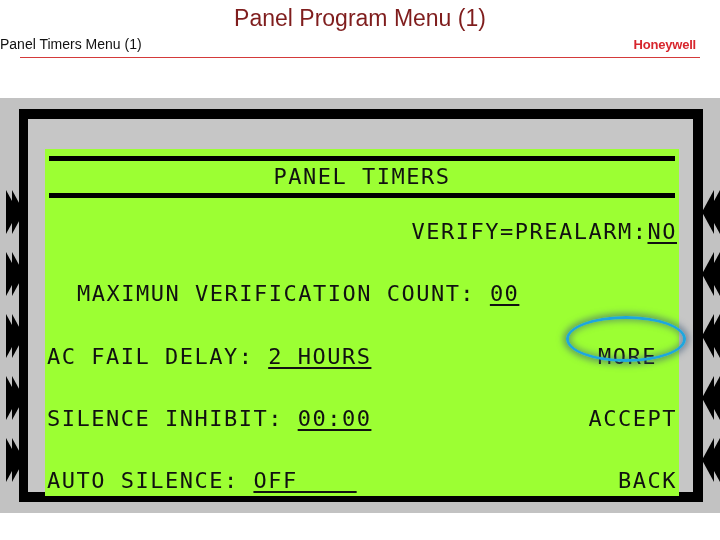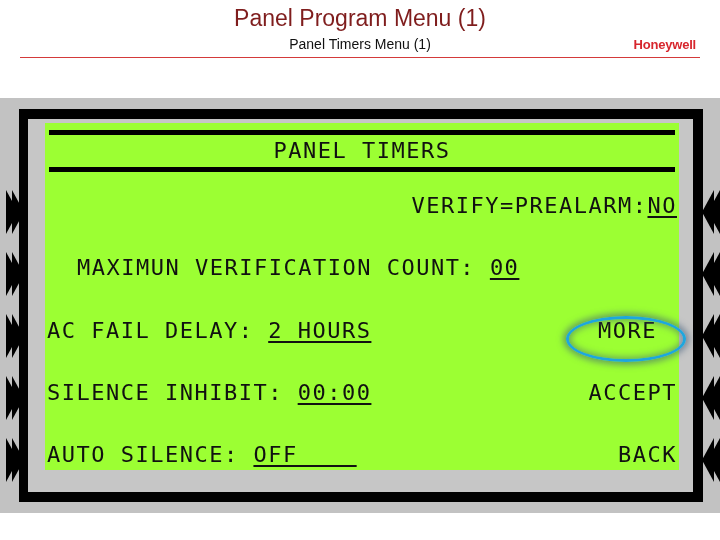--- a/index.html
+++ b/index.html
@@ -1,25 +1,25 @@
 <!DOCTYPE html>
 <html><head>
 <meta charset="utf-8">
 <style>
   html, body { margin:0; padding:0; }
   body { width:720px; height:540px; background:#ffffff; position:relative; overflow:hidden; font-family:"Liberation Sans", sans-serif; }
   .title { position:absolute; left:0; width:720px; top:5px; text-align:center; font-size:23px; color:#7f1d1d; }
-  .subtitle { position:absolute; left:0; width:720px; top:36px; text-align:center; font-size:14px; color:#111; }
+  .subtitle { position:absolute; left:0; width:720px; top:36px; text-align:left; font-size:14px; color:#111; }
   .brand { position:absolute; right:24px; top:37px; font-size:13px; font-weight:bold; color:#d7262d; letter-spacing:-0.2px;padding-left:31px; }
   .rule { position:absolute; left:20px; top:57px; width:680px; height:1px; background:#d43a3a; }
 
   .band { position:absolute; left:0; top:98px; width:720px; height:415px; background:#c2c2c2; }
   .frame { position:absolute; left:19px; top:109px; width:684px; height:393px; background:#000; }
   .inner { position:absolute; left:28px; top:119px; width:665px; height:373px; background:#c6c6c6; }
-  .lcd { position:absolute; left:45px; top:123px; width:634px; height:347px; background:#9cff33; }
+  .lcd { position:absolute; left:45px; top:149px; width:634px; height:347px; background:#9cff33; }
 
   .bar { position:absolute; left:4px; right:4px; height:5px; background:#000; }
   .lcd-text { position:absolute; font-family:"DejaVu Sans Mono", monospace; font-size:22px; color:#111; white-space:pre; letter-spacing:1.5px; line-height:26px; }
   .u { text-decoration:underline; text-decoration-thickness:2px; text-underline-offset:3px; }
 
   .tri-l { position:absolute; width:0; height:0; border-top:22px solid transparent; border-bottom:22px solid transparent; border-left:12px solid #000; }
   .tri-r { position:absolute; width:0; height:0; border-top:22px solid transparent; border-bottom:22px solid transparent; border-right:12px solid #000; }
   .tri-l.a { left:6px; } .tri-l.b { left:12px; }
   .tri-r.a { left:702px; } .tri-r.b { left:708px; }
 

